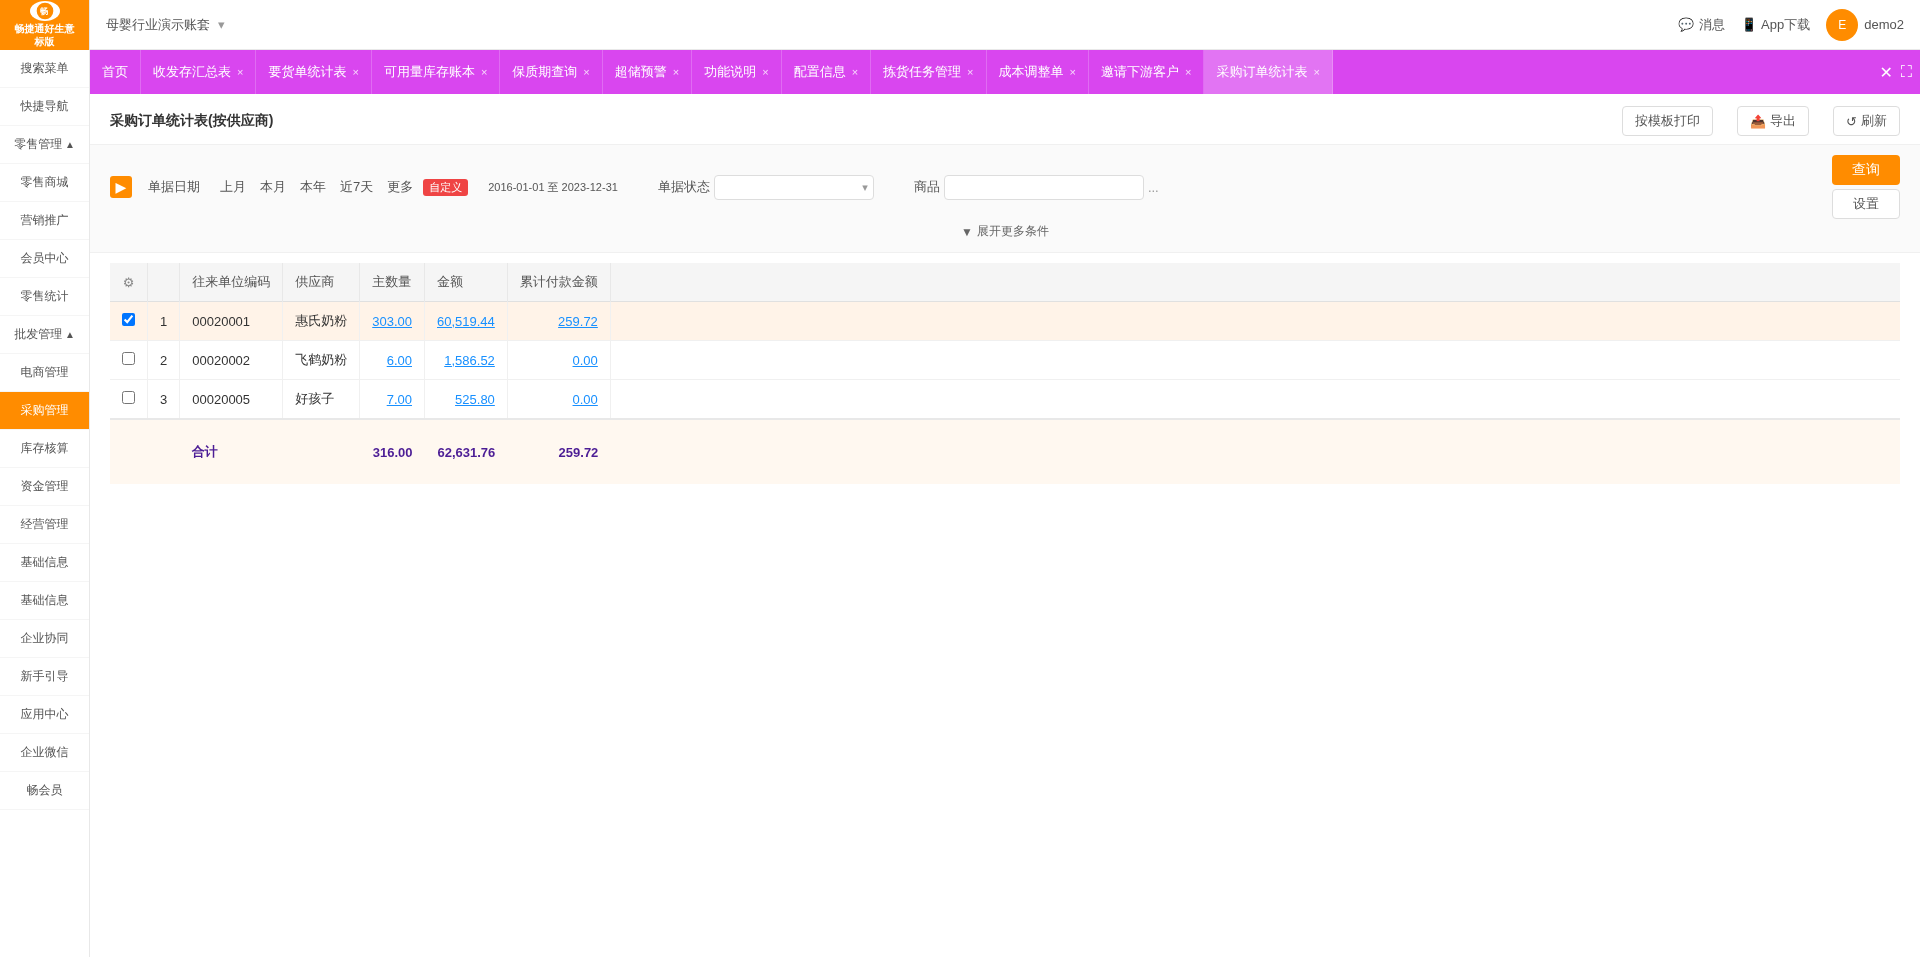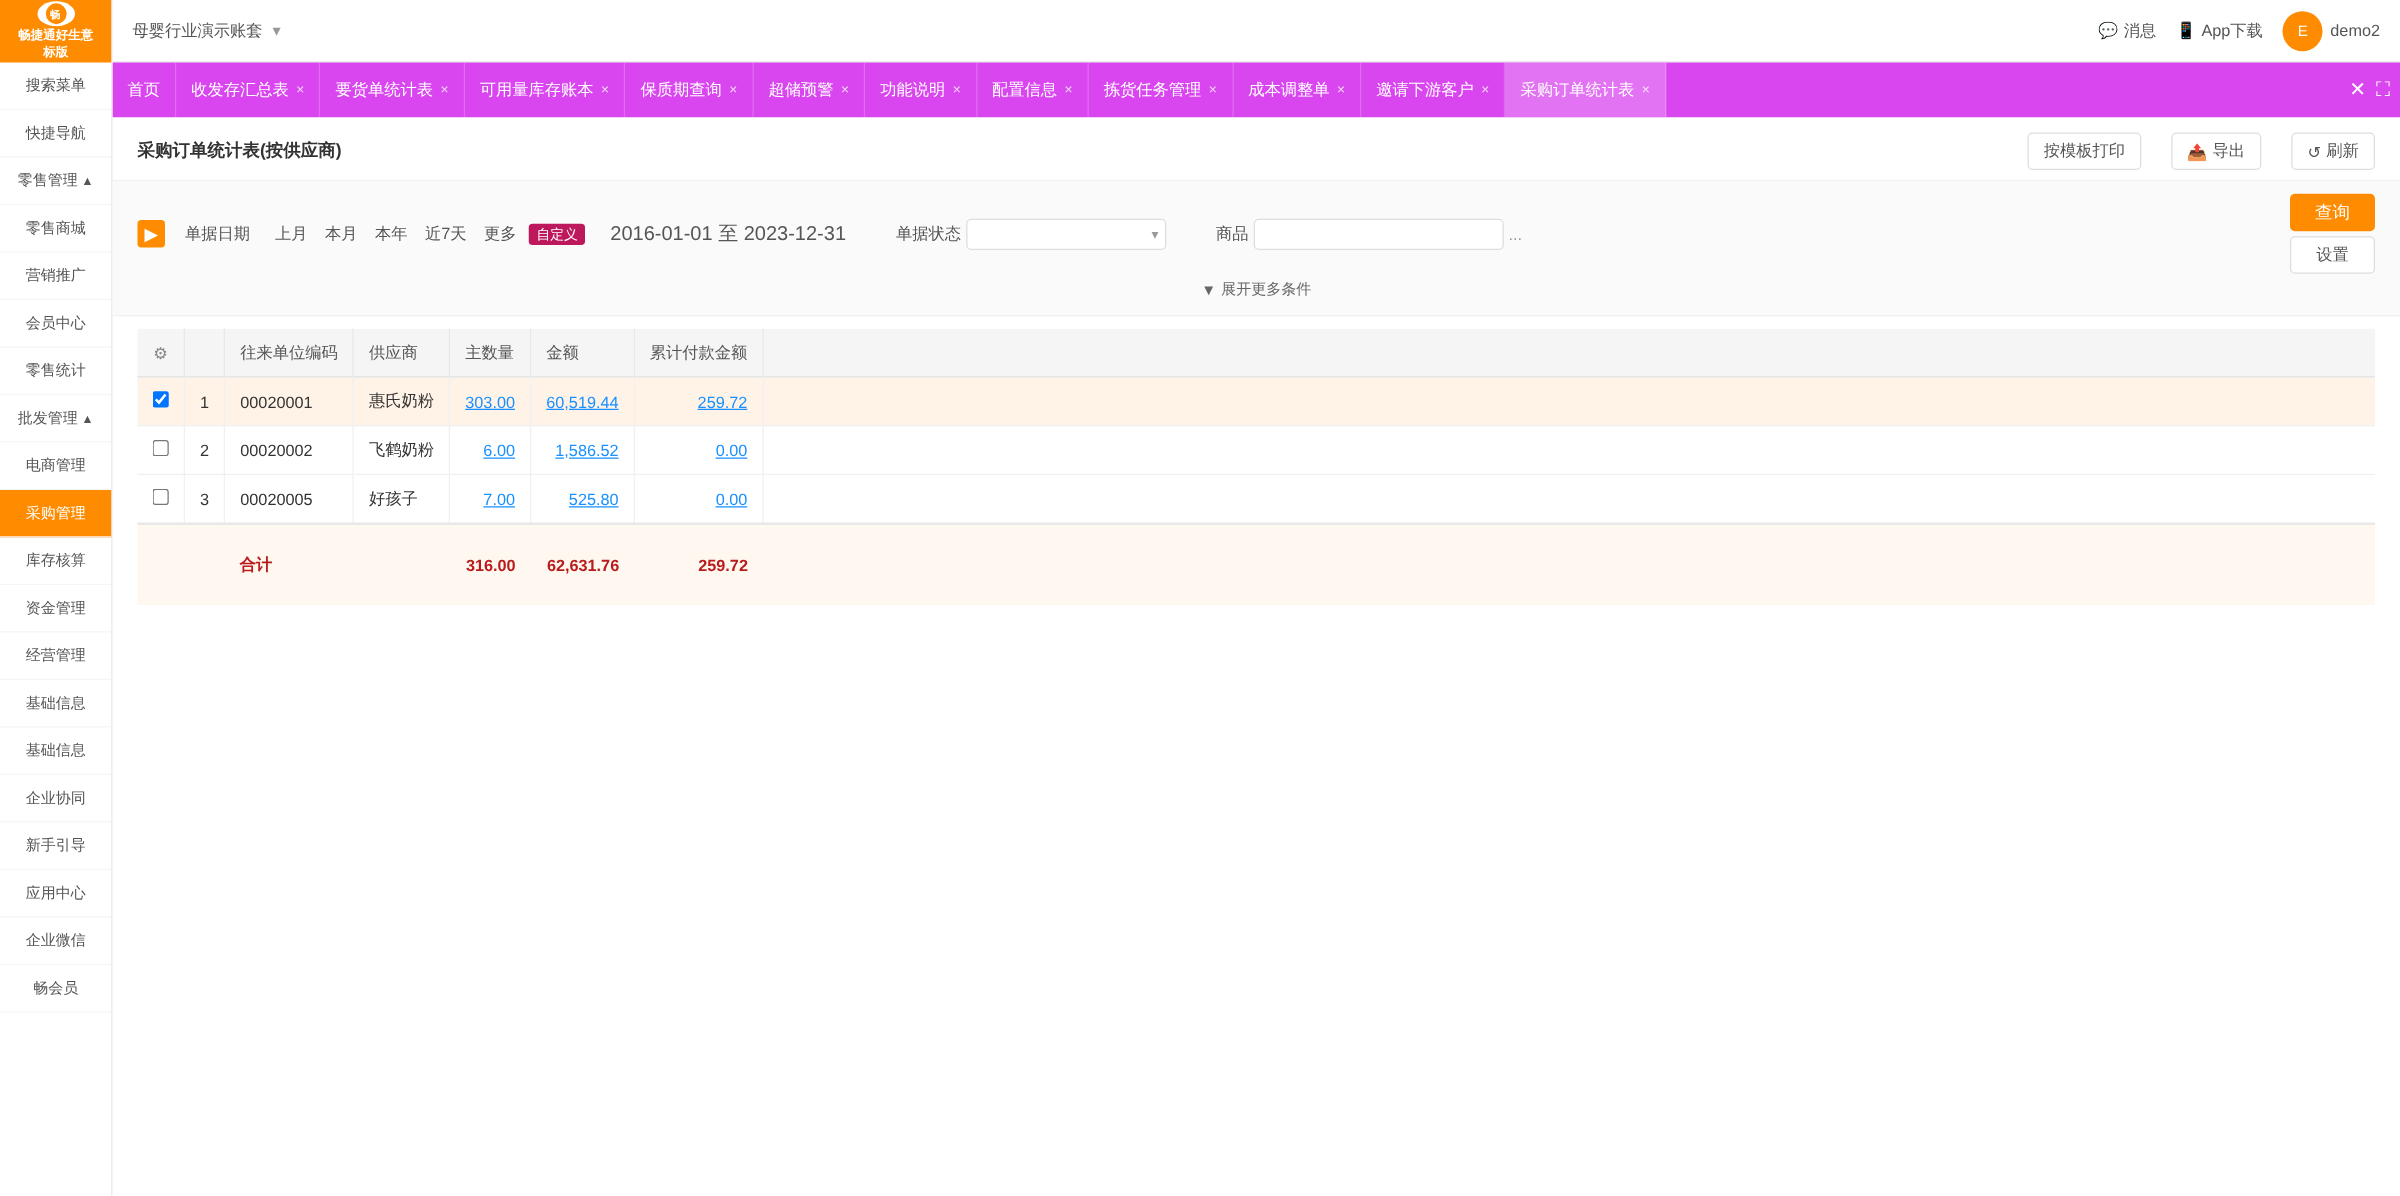--- a/index.html
+++ b/index.html
@@ -226,30 +226,30 @@
       align-items: center;
       gap: 6px;
     }
     .date-shortcut {
       color: #555;
       font-size: 13px;
       cursor: pointer;
       padding: 2px 4px;
     }
     .date-custom-badge {
-      background: #be185d;
+      background: #ef4444;
       color: #fff;
       font-size: 11px;
       padding: 1px 6px;
       border-radius: 3px;
       cursor: pointer;
     }
     .date-range {
       color: #555;
-      font-size: 16px;
+      font-size: 11px;
       margin-left: 4px;
     }
     .filter-status {
       display: flex;
       align-items: center;
       gap: 4px;
       margin-left: 24px;
     }
     .filter-status label { color: #555; font-size: 13px; }
     .filter-status select {
@@ -344,21 +344,21 @@
     .settings-icon { cursor: pointer; color: #888; }
 
     
     .table-footer {
       background: #fff8f0;
       border-top: 2px solid #e8e8e8;
     }
     .table-footer td {
       padding: 23px 12px;
       font-weight: bold;
-      color: #b91c1c;
+      color: #4c1d95;
     }
 
     
     ::-webkit-scrollbar { width: 6px; height: 6px; }
     ::-webkit-scrollbar-track { background: #f1f1f1; }
     ::-webkit-scrollbar-thumb { background: #ccc; border-radius: 3px; }
   </style>
 </head>
 <body>
 

